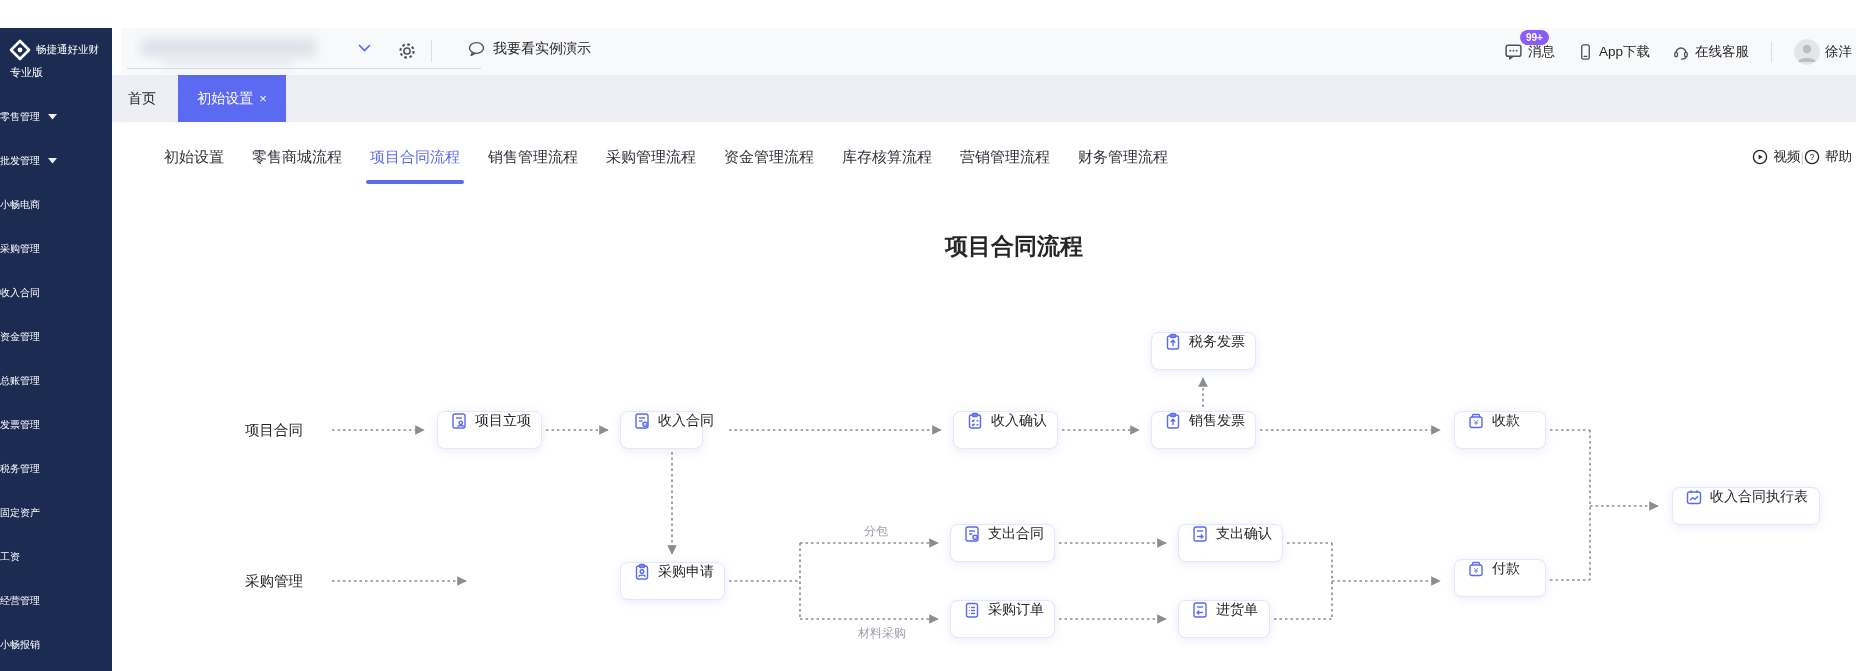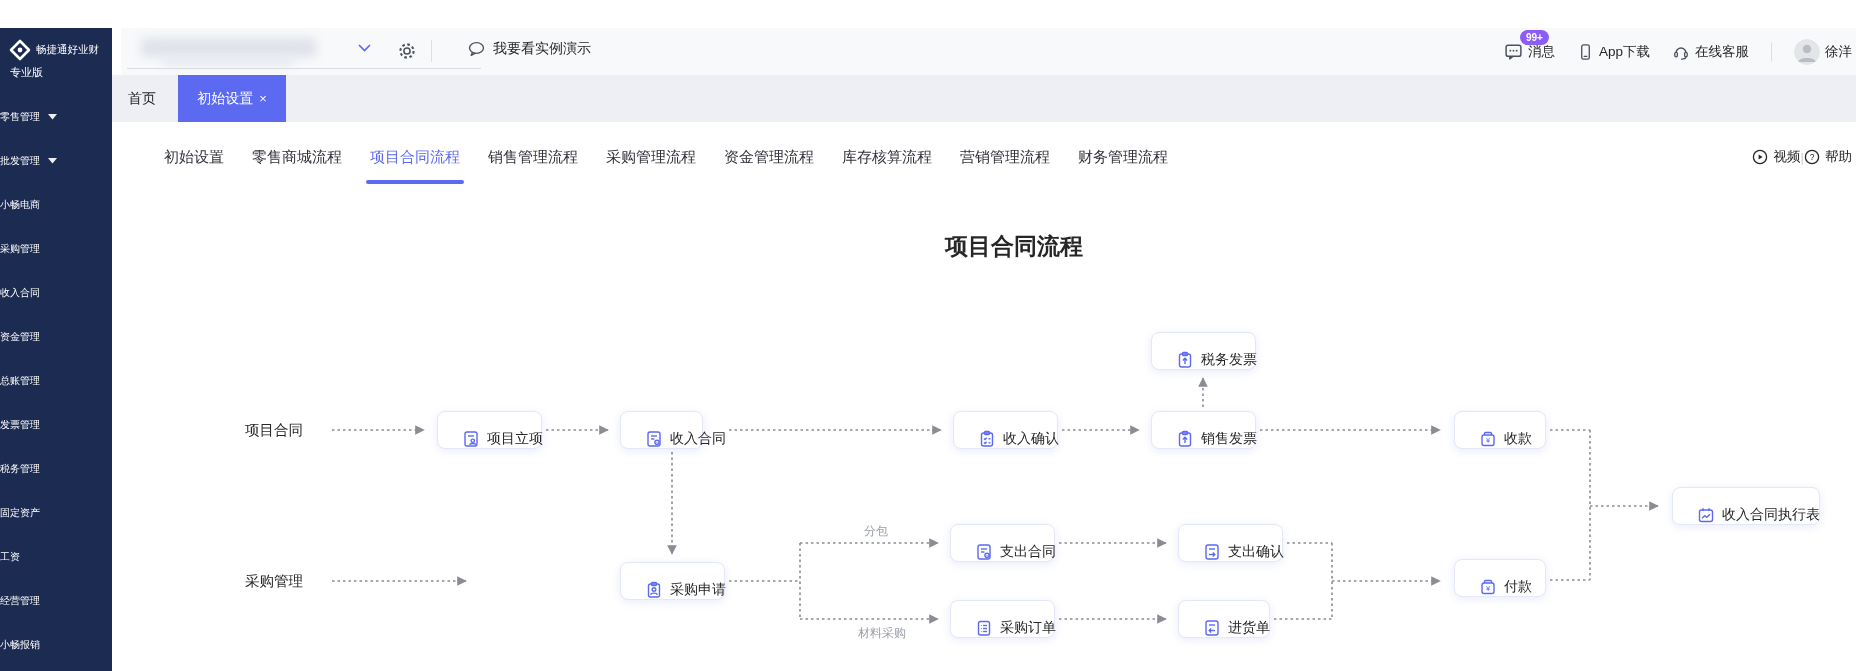--- a/index.html
+++ b/index.html
@@ -62,21 +62,21 @@
   .subnav-utils { position:absolute; right:4px; top:8px; display:flex; align-items:center; gap:0;
     font-size:13.5px; color:#262626; }
   .subnav-utils .u { display:flex; align-items:center; gap:5px; cursor:pointer; }
   .subnav-utils .sep { color:#c9ccd4; }
 
   .page-title { position:absolute; left:1014px; top:231px; transform:translateX(-50%);
     font-size:23px; font-weight:600; color:#262626; white-space:nowrap; z-index:2; }
 
   
   .wires { position:absolute; left:0; top:0; width:1856px; height:671px; z-index:1; pointer-events:none; }
-  .fnode { position:absolute; height:38px; display:flex; align-items:flex-end; gap:7px; padding:0 24px;
+  .fnode { position:absolute; height:38px; display:flex; align-items:flex-start; gap:7px; padding:0 12px;
     background:#fff; border:1px solid #e4e7f7; border-radius:8px; font-size:14px; color:#262626;
     box-shadow:0 2px 8px rgba(100,115,240,.14); z-index:2; cursor:pointer; white-space:nowrap; }
   .nicon { color:#5b6af0; display:inline-flex; flex:0 0 auto; }
   .rowlabel { position:absolute; font-size:14.5px; font-weight:400; color:#262626; z-index:2;
     white-space:nowrap; }
   .branchlabel { position:absolute; font-size:12px; color:#9b9ea8; z-index:2; white-space:nowrap; }
 
   svg { display:block; }
 </style>
 </head>

